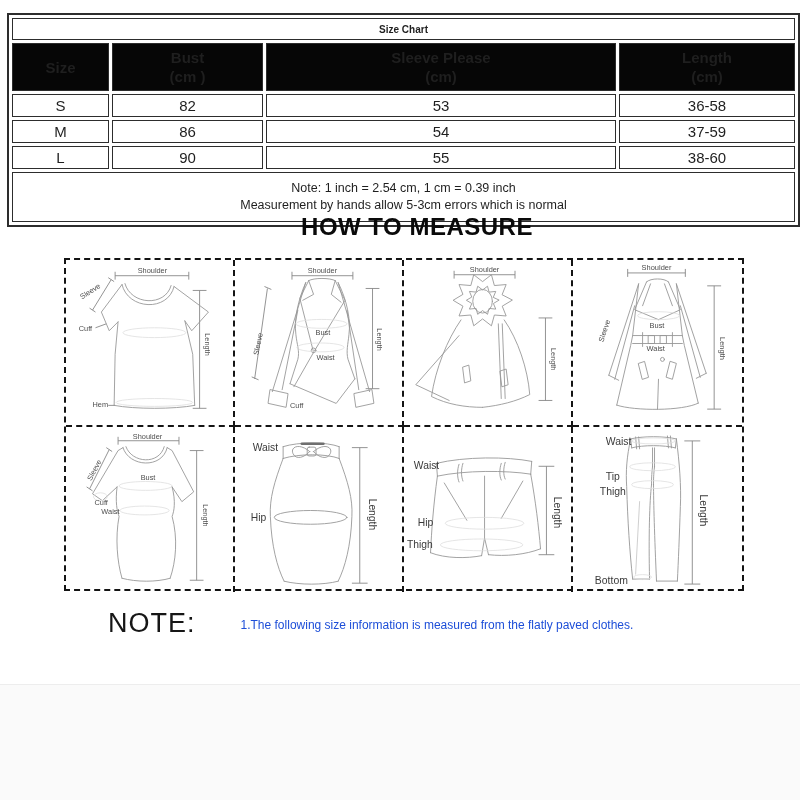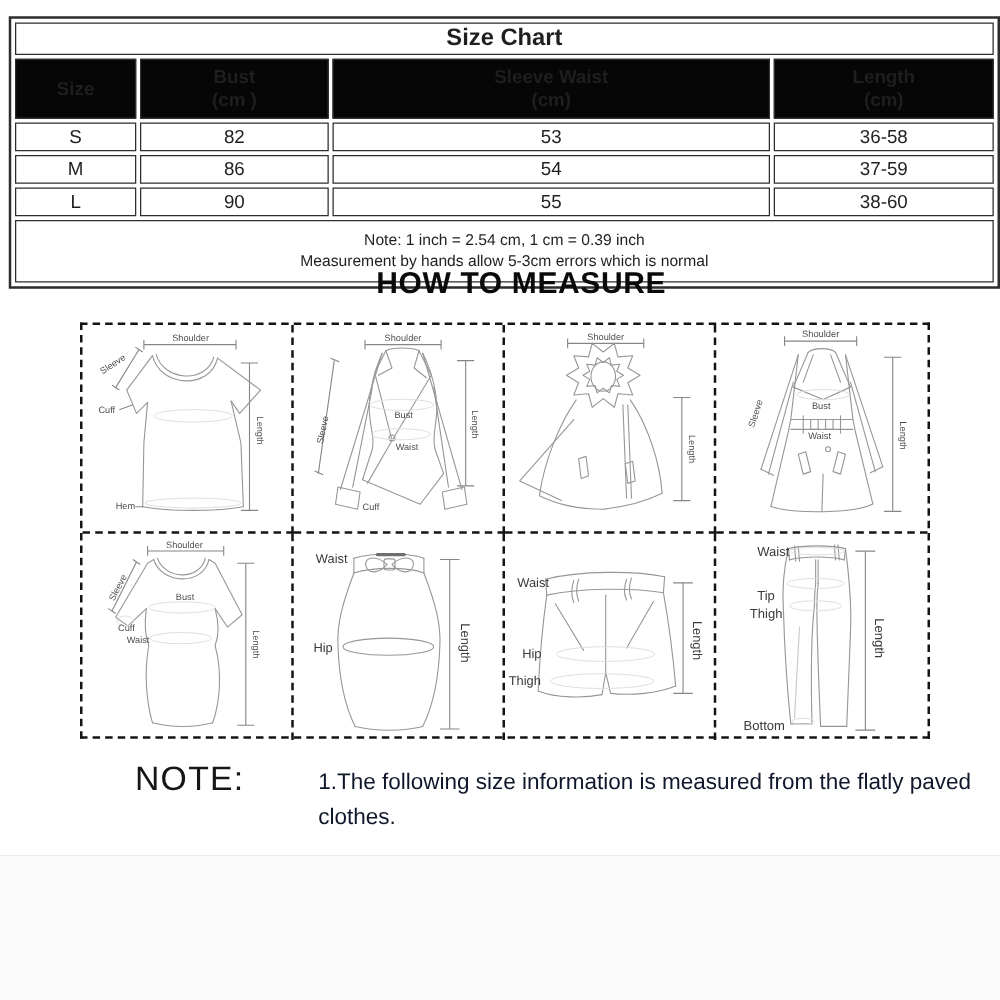--- a/index.html
+++ b/index.html
@@ -11,21 +11,21 @@
   
   table.size {
     position:absolute; left:7px; top:13px; width:786px;
     border-collapse:separate; border-spacing:3px;
     border:2px solid #2d2d2d; table-layout:fixed;
   }
   table.size td {
     border:1px solid #2d2d2d; text-align:center; vertical-align:middle;
     color:#1f1f1f; overflow:hidden;
   }
-  td.title-cell { font-weight:bold; font-size:19px; height:18px; }
+  td.title-cell { font-weight:bold; font-size:10px; height:18px; }
   td.head-cell  { background:#060606; color:#ffffff; font-weight:bold;
                   font-size:15px; line-height:19px; height:44px; }
   td.data-cell  { font-size:15px; height:19px; color:#2b2b2b; }
   td.note-cell  { font-size:12.5px; line-height:17px; height:46px; color:#1c1c1c; }
 
   
   .howto {
     position:absolute; top:213px; left:17px; width:100%; text-align:center;
     font-size:24px; font-weight:bold; letter-spacing:.5px; color:#0a0a0a;
   }
@@ -44,21 +44,21 @@
   svg .garm { stroke:#979797; fill:none; stroke-width:.9; stroke-linejoin:round; stroke-linecap:round; }
   svg .faint { stroke:#dedede; fill:none; stroke-width:.8; }
   svg .meas { stroke:#868686; fill:none; stroke-width:.9; }
   svg text { fill:#4c4c4c; }
   svg .lab  { font-size:7.5px; }
   svg .lab2 { font-size:10.5px; fill:#3a3a3a; }
 
   
   .noteblock { position:absolute; left:108px; top:608px; display:flex; align-items:flex-start;gap:45px; }
   .notelabel { font-size:27px; color:#161616; letter-spacing:1px; line-height:30px; }
-  .notelines { margin-left:14px; font-size:18px; color:#0f172a; line-height:28px; padding-top:3px; }
+  .notelines { font-size:12px; color:#1d4ed8; line-height:28px; padding-top:3px; }
 
   .bottomstrip {
     position:absolute; left:0; top:684px; width:800px; height:116px;
     background:#fafafa; border-top:1px solid #ededed;
   }
 </style>
 </head>
 <body>
 
 <div class="canvas">
@@ -77,21 +77,21 @@
     <tr>
       <td class="head-cell">
         <div>Size</div>
             <div></div>
       </td>
       <td class="head-cell">
         <div>Bust</div>
             <div>(cm )</div>
       </td>
       <td class="head-cell">
-        <div>Sleeve Waist</div>
+        <div>Sleeve Please</div>
             <div>(cm)</div>
       </td>
       <td class="head-cell">
         <div>Length</div>
             <div>(cm)</div>
       </td>
     </tr>
     <tr>
       <td class="data-cell">S</td>
       <td class="data-cell">82</td>

